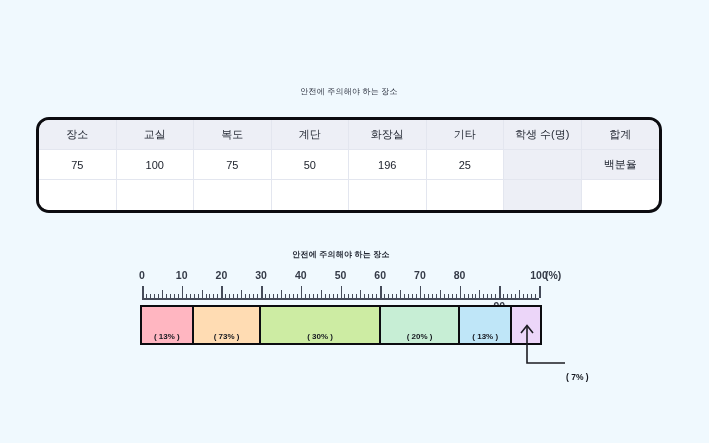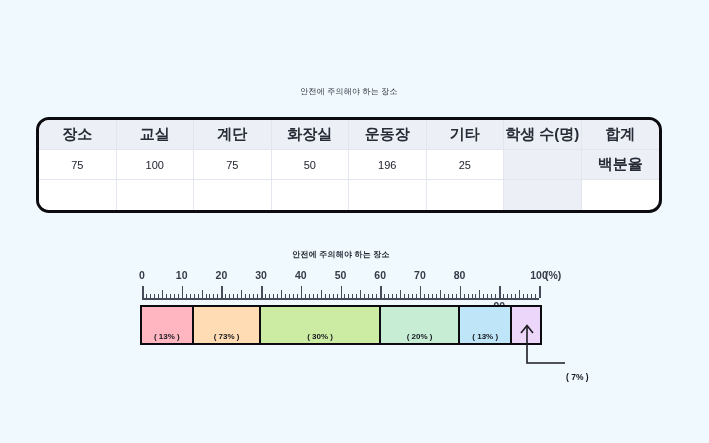--- a/index.html
+++ b/index.html
@@ -15,21 +15,21 @@
   }
   .data-table{
     position:absolute;left:36px;top:117px;width:626px;height:96px;
     box-sizing:border-box;border:3px solid #0c0c10;border-radius:13px;
     overflow:hidden;background:#ffffff;
     display:grid;grid-template-columns:repeat(8,1fr);grid-template-rows:30px 30px 30px;
   }
   .cell{
     display:flex;align-items:center;justify-content:center;
     border-right:1px solid #e3e6ef;border-bottom:1px solid #e3e6ef;
-    font-size:15px;font-weight:700;color:#262b36;background:#fff;
+    font-size:11px;font-weight:400;color:#262b36;background:#fff;
     white-space:nowrap;
   }
   .cell:nth-child(8n){border-right:none;}
   .cell:nth-child(n+17){border-bottom:none;}
   .cell.gray{background:#edeff6;}
   .cell.val{font-size:11px;font-weight:500;color:#20242e;}
   
   .chart-title{
     position:absolute;left:140px;top:249px;width:402px;text-align:center;
     font-size:8px;font-weight:700;color:#1f2430;letter-spacing:0.2px;
@@ -68,23 +68,23 @@
   }
 </style>
 </head>
 <body>
 
 <div class="table-title">안전에 주의해야 하는 장소</div>
 
 <div class="data-table" id="dataTable">
     <div class="cell gray">장소</div>
     <div class="cell gray">교실</div>
+    <div class="cell gray">복도</div>
     <div class="cell gray">계단</div>
     <div class="cell gray">화장실</div>
-    <div class="cell gray">운동장</div>
     <div class="cell gray">기타</div>
     <div class="cell gray">학생 수(명)</div>
     <div class="cell gray">합계</div>
     <div class="cell val">75</div>
     <div class="cell val">100</div>
     <div class="cell val">75</div>
     <div class="cell val">50</div>
     <div class="cell val">196</div>
     <div class="cell val">25</div>
     <div class="cell gray val"></div>

